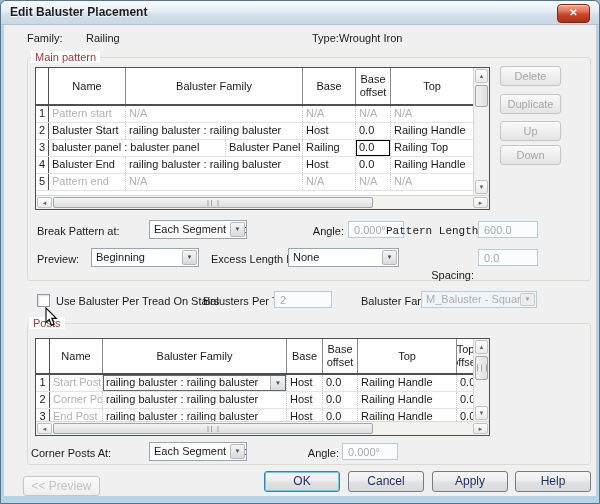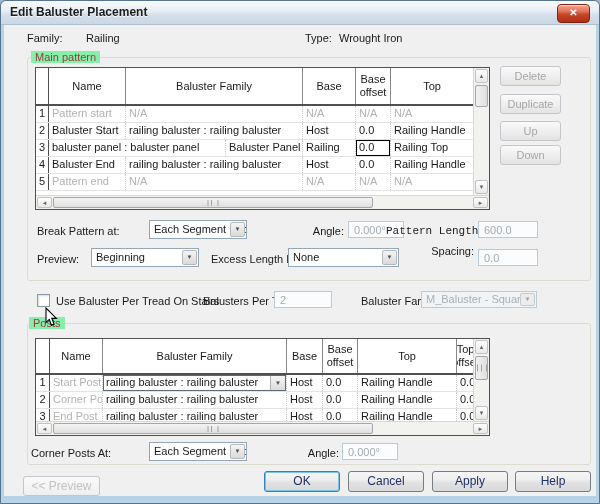--- a/index.html
+++ b/index.html
@@ -17,21 +17,21 @@
   .title{position:absolute;left:9px;top:4px;font-size:12px;font-weight:bold;color:#1c1c1c;text-shadow:0 1px 0 rgba(255,255,255,.8);}
   .closebtn{
     position:absolute;right:9px;top:3px;width:31px;height:17px;border-radius:4px;
     background:linear-gradient(#F3A894,#E07258 38%,#C7472B 55%,#AE2F12);
     border:1px solid #7E2410;box-shadow:inset 0 1px 0 rgba(255,255,255,.55);
     color:#fff;text-align:center;line-height:15px;font-size:10px;font-weight:bold;cursor:pointer;
   }
   .bodybg{position:absolute;left:3px;right:3px;top:24px;bottom:7px;background:#F0F0F0;}
   .lbl{position:absolute;white-space:nowrap;}
   .rlbl{position:absolute;white-space:nowrap;text-align:right;}
-  .grouplbl{position:absolute;background:#86efac;padding:0 4px;color:#9E3A36;z-index:3;}
+  .grouplbl{position:absolute;background:#ffffff;padding:0 4px;color:#9E3A36;z-index:3;}
   .groupbox{position:absolute;border:1px solid #DBDBD2;border-radius:3px;background:transparent;}
 
   
   .grid{position:absolute;background:#fff;border:1px solid #4F4F4F;overflow:hidden;box-sizing:border-box;}
   .g-head{display:flex;height:36px;border-bottom:2px solid #4F4F4F;background:#fff;}
   .g-head .gc{display:flex;align-items:center;justify-content:center;text-align:center;line-height:1.15;border-right:1px solid #888;overflow:hidden;}
   .g-row{display:flex;height:16px;border-bottom:1px solid #E3E3E3;background:#fff;}
   .g-row .gc{padding:0 3px;line-height:15px;white-space:nowrap;overflow:hidden;border-right:1px dotted #CACACA;box-sizing:border-box;}
   .gc{flex:none;box-sizing:border-box;}
   .rn{border-right:1px solid #4F4F4F !important;text-align:center;padding:0 1px !important;}
@@ -87,21 +87,21 @@
 
 <div id="dialog">
   <div class="titlebar">
     <span class="title">Edit Baluster Placement</span>
     <div class="closebtn"><span>✕</span></div>
   </div>
   <div class="bodybg"></div>
 
   <span class="lbl" style="left:26px;top:31px;">Family:</span>
   <span class="lbl" style="left:85px;top:31px;">Railing</span>
-  <span class="lbl" style="left:304px;top:31px;">Type:</span>
+  <span class="lbl" style="left:311px;top:31px;">Type:</span>
   <span class="lbl" style="left:338px;top:31px;">Wrought Iron</span>
 
   <div class="groupbox" style="left:26px;top:56px;width:562px;height:222px;"></div>
   <span class="grouplbl" style="left:30px;top:50px;">Main pattern</span>
 
   <div class="grid" style="left:34px;top:66px;width:455px;height:143px;">
     <div class="g-head">
       <div class="gc mc0 rn"></div>
       <div class="gc mc1">Name</div>
       <div class="gc mc2">Baluster Family</div>
@@ -182,21 +182,21 @@
   <span class="lbl" style="left:36px;top:252px;">Preview:</span>
   <div class="combo" style="left:90px;top:247px;width:108px;height:19px;">
     <span>Beginning</span>
     <span class="dd">▼</span>
   </div>
   <span class="lbl" style="left:210px;top:252px;">Excess Length Fill :</span>
   <div class="combo" style="left:287px;top:247px;width:111px;height:19px;">
     <span>None</span>
     <span class="dd">▼</span>
   </div>
-  <span class="rlbl" style="left:405px;top:244px;width:68px;">Spacing:</span>
+  <span class="rlbl" style="left:405px;top:268px;width:68px;">Spacing:</span>
   <div class="dfield" style="left:477px;top:248px;width:60px;height:17px;">0.0</div>
 
   <div class="checkbox" style="left:36px;top:293px;"></div>
   <span class="lbl" style="left:55px;top:294px;">Use Baluster Per Tread On Stairs</span>
   <span class="lbl" style="left:202px;top:294px;">Balusters Per Tread:</span>
   <div class="dfield" style="left:273px;top:290px;width:58px;height:17px;">2</div>
   <span class="lbl" style="left:360px;top:294px;">Baluster Family:</span>
   <div class="combo disabled" style="left:420px;top:290px;width:116px;height:17px;line-height:15px;">
     <span>M_Baluster - Square : 2</span>
     <span class="dd">▼</span>

